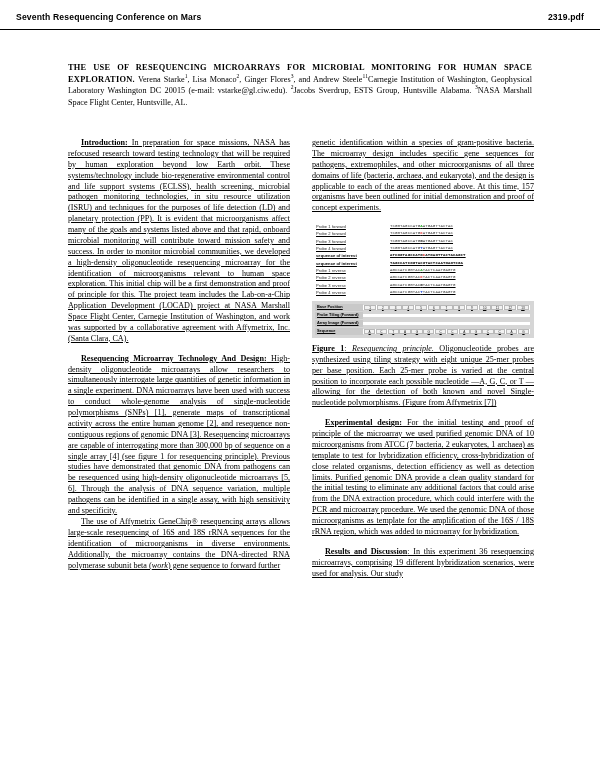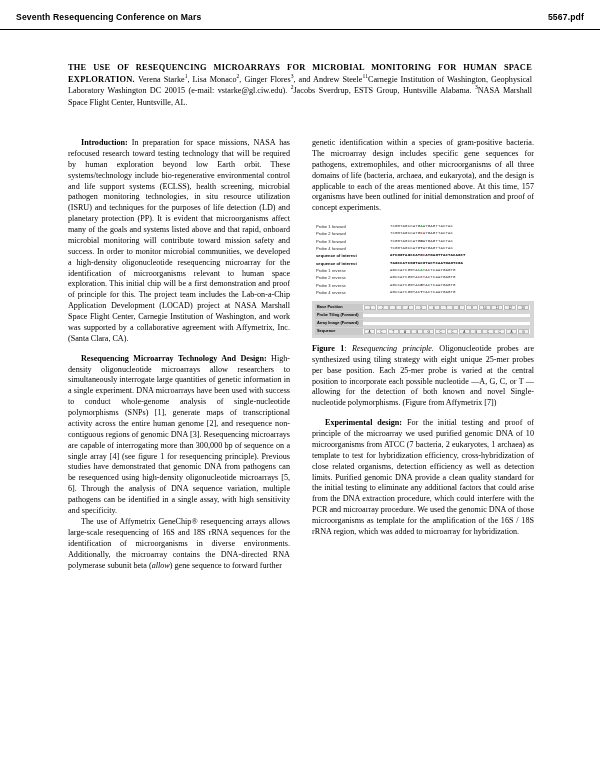--- a/index.html
+++ b/index.html
@@ -71,20 +71,21 @@
   
   .col {
     position: absolute;
     top: 138px;
     width: 222px;
     font-size: 8.15px;
     line-height: 1.335;
     text-align: justify;
     text-justify: inter-word;
     hyphens: manual;
+    text-decoration: underline;
   }
   .col-left  { left: 68px; }
   .col-right { left: 312px; }
 
   p.para {
     margin: 0 0 0.05em 0;
     text-indent: 13px;
   }
   p.para.cont { text-indent: 0; }
   p.para.gap { margin-top: 9px; }
@@ -191,21 +192,21 @@
   }
   .fig-caption .lbl { font-weight: bold; }
 </style>
 </head>
 <body>
 
 <div class="page">
 
   <div class="runhead">
     <span>Seventh Resequencing Conference on Mars</span>
-    <span>5567.pdf</span>
+    <span>2319.pdf</span>
   </div>
   <div class="runhead-rule"></div>
 
   <div class="titleblock">
     <span class="title-main">THE USE OF RESEQUENCING MICROARRAYS FOR MICROBIAL MONITORING FOR HUMAN SPACE EXPLORATION.</span>
     <span class="authors">
       <span>Verena Starke</span><sup>1</sup><span>, Lisa Monaco</span><sup>2</sup><span>, Ginger Flores</span><sup>3</sup><span>, and Andrew Steele</span><sup>1</sup><sup>1</sup><span>Carnegie Institution of Washington, Geophysical Laboratory Washington DC 20015 (e-mail: vstarke@gl.ciw.edu). </span><sup>2</sup><span>Jacobs Sverdrup, ESTS Group, Huntsville Alabama. </span><sup>3</sup><span>NASA Marshall Space Flight Center, Huntsville, AL.</span>
     </span>
   </div>
 
@@ -213,21 +214,21 @@
 
     <p class="para">
       <span class="run-head-bold">Introduction:</span><span> In preparation for space missions, NASA has refocused research toward testing technology that will be required by human exploration beyond low Earth orbit. These systems/technology include bio-regenerative environmental control and life support systems (ECLSS), health screening, microbial pathogen monitoring technologies, in situ resource utilization (ISRU) and techniques for the purposes of life detection (LD) and planetary protection (PP). It is evident that microorganisms affect many of the goals and systems listed above and that rapid, onboard microbial monitoring will contribute toward mission safety and success. In order to monitor microbial communities, we developed a high-density oligonucleotide resequencing microarray for the identification of microorganisms relevant to human space exploration. This initial chip will be a first demonstration and proof of principle for this. The project team includes the Lab-on-a-Chip Application Development (LOCAD) project at NASA Marshall Space Flight Center, Carnegie Institution of Washington, and work was supported by a collaborative agreement with Affymetrix, Inc. (Santa Clara, CA).</span>
     </p>
 
     <p class="para gap">
       <span class="run-head-bold">Resequencing Microarray Technology And Design:</span><span> High-density oligonucleotide microarrays allow researchers to simultaneously interrogate large quantities of genetic information in a single experiment. DNA microarrays have been used with success to conduct whole-genome analysis of single-nucleotide polymorphisms (SNPs) [1], generate maps of transcriptional activity across the entire human genome [2], and resequence non-contiguous regions of genomic DNA [3]. Resequencing microarrays are capable of interrogating more than 300,000 bp of sequence on a single array [4] (see figure 1 for resequencing principle). Previous studies have demonstrated that genomic DNA from pathogens can be resequenced using high-density oligonucleotide microarrays [5, 6]. Through the analysis of DNA sequence variation, multiple pathogens can be identified in a single assay, with high sensitivity and specificity.</span>
     </p>
 
     <p class="para">
-      <span>The use of Affymetrix GeneChip® resequencing arrays allows large-scale resequencing of 16S and 18S rRNA sequences for the identification of microorganisms in diverse environments. Additionally, the microarray contains the DNA-directed RNA polymerase subunit beta (</span><span class="ital">allow</span><span>) gene sequence to forward further</span>
+      <span>The use of Affymetrix GeneChip® resequencing arrays allows large-scale resequencing of 16S and 18S rRNA sequences for the identification of microorganisms in diverse environments. Additionally, the microarray contains the DNA-directed RNA polymerase subunit beta (</span><span class="ital">work</span><span>) gene sequence to forward further</span>
     </p>
 
   </div>
 
   <div class="col col-right">
 
     <p class="para cont">genetic identification within a species of gram-positive bacteria. The microarray design includes specific gene sequences for pathogens, extremophiles, and other microorganisms of all three domains of life (bacteria, archaea, and eukaryota), and the design is applicable to each of the areas mentioned above. At this time, 157 organisms have been outlined for initial demonstration and proof of concept experiments.</p>
 
     <div class="figure">
       <div class="fig-img">
@@ -490,15 +491,18 @@
 
       <div class="fig-caption">
         <span class="lbl">Figure 1</span><span>: </span><span class="ital">Resequencing principle.</span><span> Oligonucleotide probes are synthesized using tiling strategy with eight unique 25-mer probes per base position. Each 25-mer probe is varied at the central position to incorporate each possible nucleotide —A, G, C, or T — allowing for the detection of both known and novel Single-nucleotide polymorphisms. (Figure from Affymetrix [7])</span>
       </div>
     </div>
 
     <p class="para gap">
       <span class="run-head-bold">Experimental design:</span><span> For the initial testing and proof of principle of the microarray we used purified genomic DNA of 10 microorganisms from ATCC (7 bacteria, 2 eukaryotes, 1 archaea) as template to test for hybridization efficiency, cross-hybridization of close related organisms, detection efficiency as well as detection limits. Purified genomic DNA provide a clean quality standard for the initial testing to eliminate any additional factors that could arise from the DNA extraction procedure, which could interfere with the PCR and microarray procedure. We used the genomic DNA of those microorganisms as template for the amplification of the 16S / 18S rRNA region, which was added to microarray for hybridization.</span>
     </p>
 
+    <p class="para gap">
+      <span class="run-head-bold">Results and Discussion</span><span>: In this experiment 36 resequencing microarrays, comprising 19 different hybridization scenarios, were used for analysis. Our study</span>
+    </p>
 
   </div>
 </div>
 
 </body></html>

